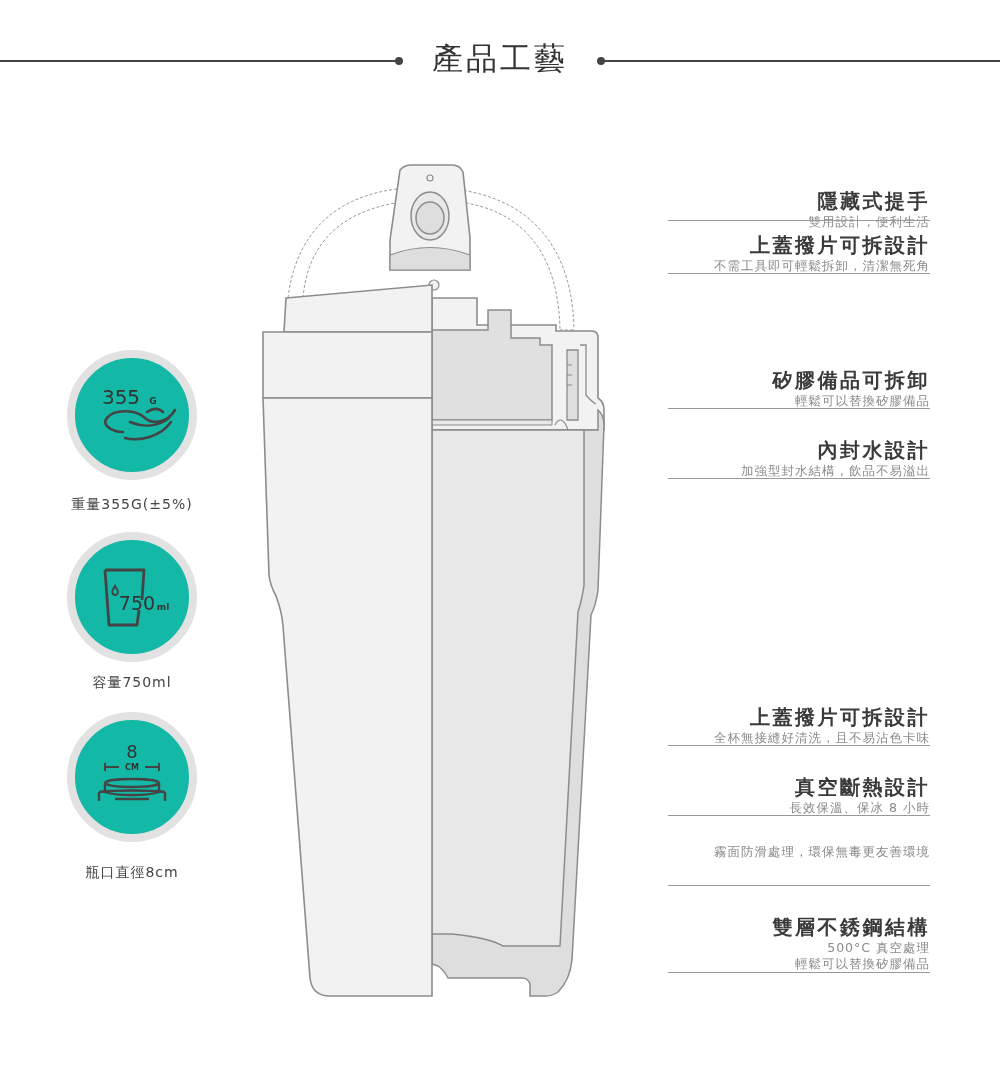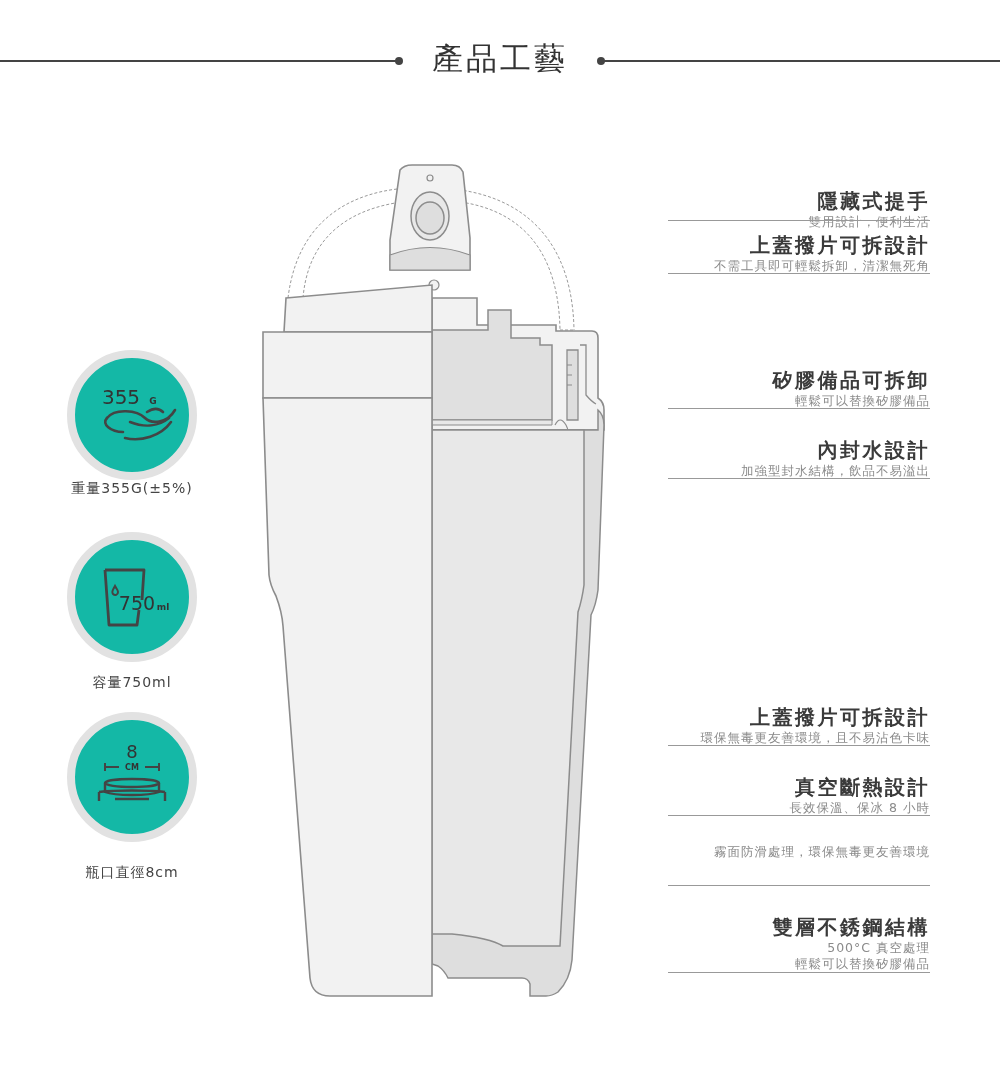--- a/index.html
+++ b/index.html
@@ -40,21 +40,21 @@
     <svg width="114" height="114" viewBox="0 0 114 114">
       <text x="46" y="46" font-size="20" fill="#333" text-anchor="middle">355</text>
       <text x="78" y="46" font-size="9" font-weight="bold" fill="#333" text-anchor="middle">G</text>
       <path d="M32 60 C 40 50, 62 52, 70 60 C 76 66, 92 66, 100 52" fill="none" stroke="#444" stroke-width="2.6" stroke-linecap="round"></path>
       <path d="M32 60 C 26 66, 36 74, 48 74" fill="none" stroke="#444" stroke-width="2.6" stroke-linecap="round"></path>
       <path d="M50 80 C 66 84, 86 78, 96 64" fill="none" stroke="#444" stroke-width="2.6" stroke-linecap="round"></path>
       <path d="M55 64 C 70 70, 84 68, 94 60" fill="none" stroke="#444" stroke-width="2.6" stroke-linecap="round"></path>
       <path d="M72 54 C 78 50, 84 50, 88 54" fill="none" stroke="#444" stroke-width="2.6" stroke-linecap="round"></path>
     </svg>
   </div>
-  <div class="spec-label" style="top:130px;">重量355G(±5%)</div>
+  <div class="spec-label" style="top:146px;">重量355G(±5%)</div>
 </div>
 
 <div class="spec" style="top:532px;">
   <div class="spec-circle">
     <svg width="114" height="114" viewBox="0 0 114 114">
       <path d="M30 30 L69 30 L67 60 M30 30 L34 85 L62 85 L64 70" fill="none" stroke="#444" stroke-width="2.8" stroke-linejoin="round"></path>
       <path d="M40 46 C 38 50, 36 52, 38 54 C 40 56, 43 55, 43 52 C 43 50, 41 48, 40 46 Z" fill="none" stroke="#444" stroke-width="2"></path>
       <text x="62" y="70" font-size="19" fill="#333" text-anchor="middle">750</text>
       <text x="88" y="70" font-size="9" font-weight="bold" fill="#333" text-anchor="middle">ml</text>
     </svg>
@@ -136,21 +136,21 @@
 <div class="feature-rule" style="top:408px; width:262px;"></div>
 
 <div class="feature" style="top:437px;">
   <div class="feature-title">內封水設計</div>
   <div class="feature-desc">加強型封水結構，飲品不易溢出</div>
 </div>
 <div class="feature-rule" style="top:478px; width:262px;"></div>
 
 <div class="feature" style="top:704px;">
   <div class="feature-title">上蓋撥片可拆設計</div>
-  <div class="feature-desc">環保無毒更友善環境，且不易沾色卡味</div>
+  <div class="feature-desc">全杯無接縫好清洗，且不易沾色卡味</div>
 </div>
 <div class="feature-rule" style="top:745px; width:262px;"></div>
 
 <div class="feature" style="top:774px;">
   <div class="feature-title">真空斷熱設計</div>
   <div class="feature-desc">長效保溫、保冰 8 小時</div>
 </div>
 <div class="feature-rule" style="top:815px; width:262px;"></div>
 
 <div class="feature" style="top:844px;">

